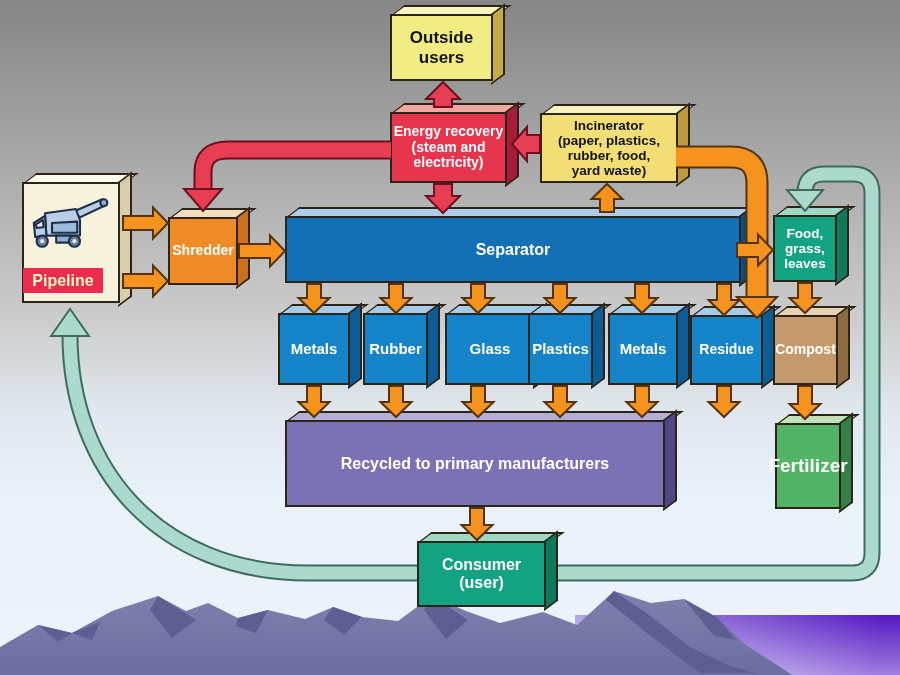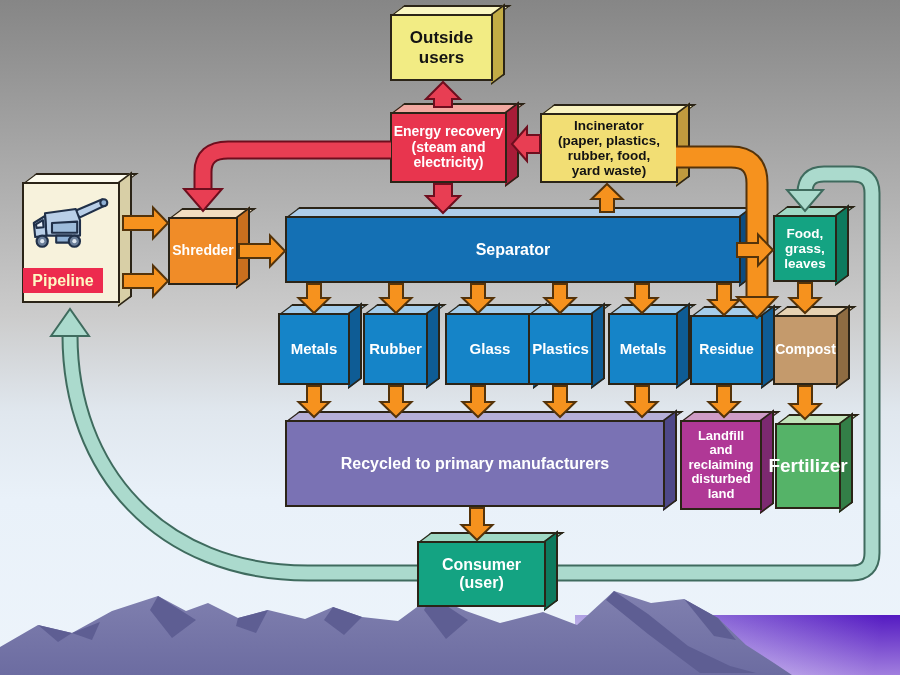--- a/index.html
+++ b/index.html
@@ -193,29 +193,20 @@
     <div class="topf"></div>
       <div class="sidef"></div>
     <div class="front">Compost</div>
   </div>
 
   <div class="box c-purple" style="left:285px;top:420px;width:380px;height:87px;font-size:16px;">
     <div class="topf"></div>
       <div class="sidef"></div>
     <div class="front">Recycled to primary manufacturers</div>
   </div>
-  <div class="box c-magenta" style="left:680px;top:420px;width:82px;height:90px;font-size:13px;">
-    <div class="topf"></div>
-      <div class="sidef"></div>
-    <div class="front">Landfill
-and
-reclaiming
-disturbed
-land</div>
-  </div>
   <div class="box c-green" style="left:775px;top:423px;width:66px;height:86px;font-size:19px;">
     <div class="topf"></div>
       <div class="sidef"></div>
     <div class="front">Fertilizer</div>
   </div>
   <div class="box c-teal" style="left:417px;top:541px;width:129px;height:66px;font-size:16px;">
     <div class="topf"></div>
       <div class="sidef"></div>
     <div class="front">Consumer
 (user)</div>

